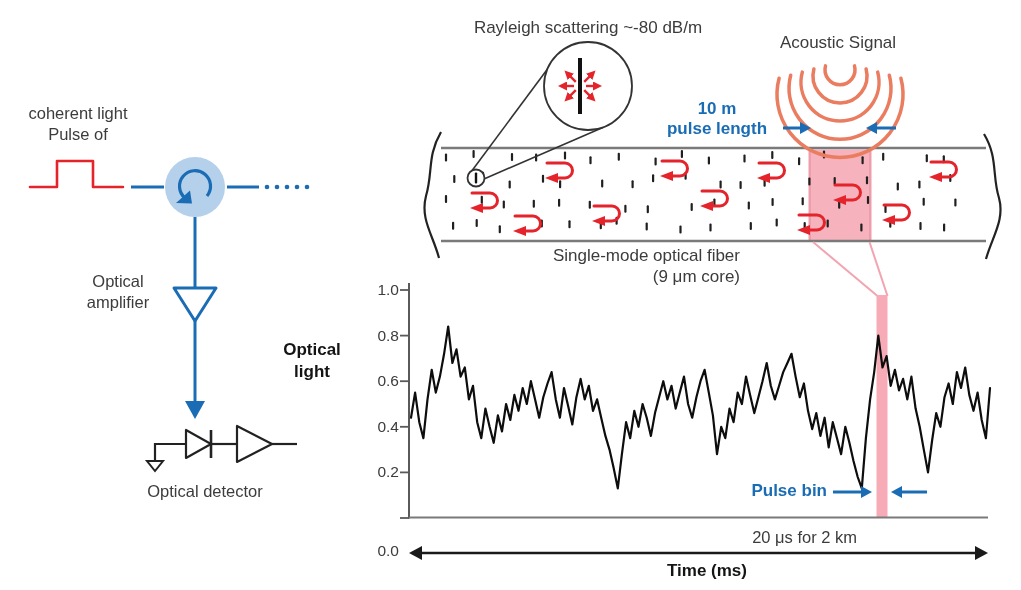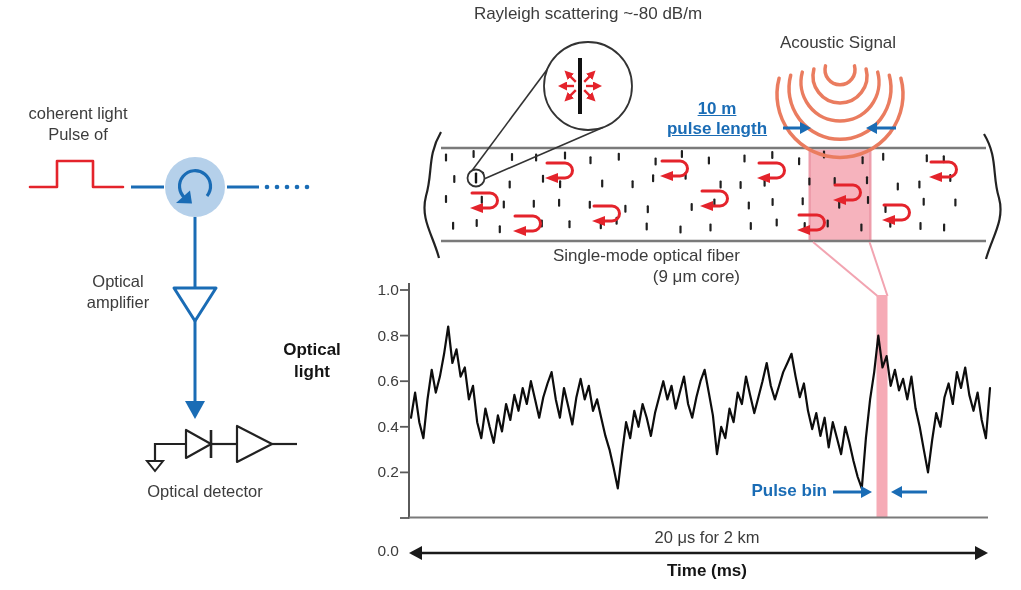--- a/index.html
+++ b/index.html
@@ -243,25 +243,25 @@
   <span>Pulse of</span>
 </div>
 
 <div class="lbl" style="left:43px;top:271px;width:150px;">
   <span>Optical</span>
   <span>amplifier</span>
 </div>
 
 <div class="lbl" style="left:120px;top:481px;width:170px;">Optical detector</div>
 
-<div class="lbl big" style="left:423px;top:3px;width:330px;">Rayleigh scattering ~-80 dB/m</div>
+<div class="lbl big" style="left:423px;top:17px;width:330px;">Rayleigh scattering ~-80 dB/m</div>
 
 <div class="lbl big" style="left:748px;top:32px;width:180px;">Acoustic Signal</div>
 
-<div class="lbl blue-bold" style="left:647px;top:99px;width:140px;text-decoration:underline;">
+<div class="lbl blue-bold" style="left:647px;top:99px;width:140px;">
   <span>10 m</span>
   <span>pulse length</span>
 </div>
 
 <div class="lbl big left-align" style="left:440px;top:245px;width:300px;text-align:right;">
   <span>Single-mode optical fiber</span>
   <span>(9 μm core)</span>
 </div>
 
 <div class="lbl black-bold" style="left:262px;top:339px;width:100px;">
@@ -273,17 +273,17 @@
       <div class="tick" style="top: 279px;">1.0</div>
       <div class="tick" style="top: 324.6px;">0.8</div>
       <div class="tick" style="top: 370.2px;">0.6</div>
       <div class="tick" style="top: 415.8px;">0.4</div>
       <div class="tick" style="top: 461.4px;">0.2</div>
       <div class="tick" style="top: 507px; margin-top: 33px;">0.0</div>
     </div>
 
 <div class="lbl blue-bold right-align" style="left:719px;top:481px;width:108px;">Pulse bin</div>
 
-<div class="lbl" style="left:557px;top:527px;width:300px;">20 μs for 2 km</div>
+<div class="lbl" style="left:557px;top:527px;width:300px;text-align:right;">20 μs for 2 km</div>
 
 <div class="lbl black-bold" style="left:557px;top:560px;width:300px;">Time (ms)</div>
 
 </div>
 
 </body></html>

